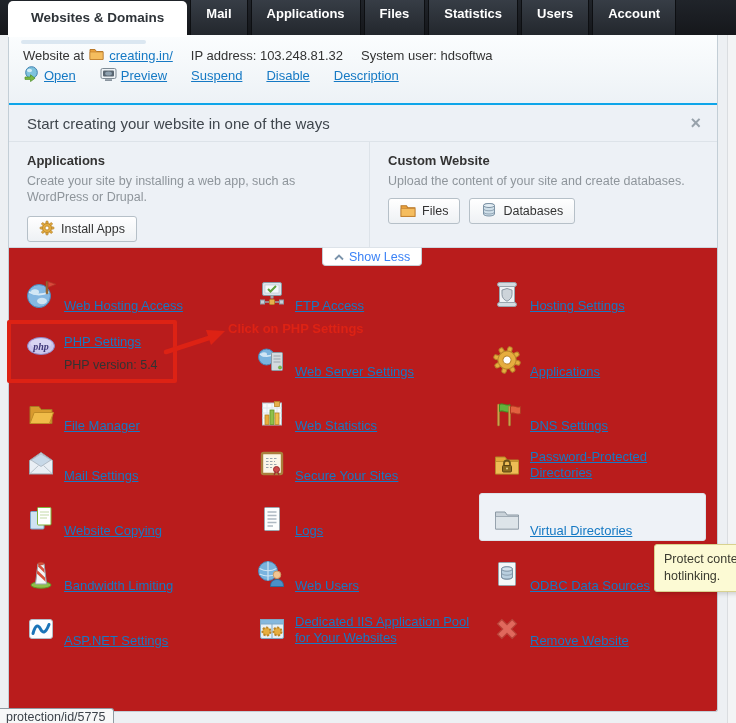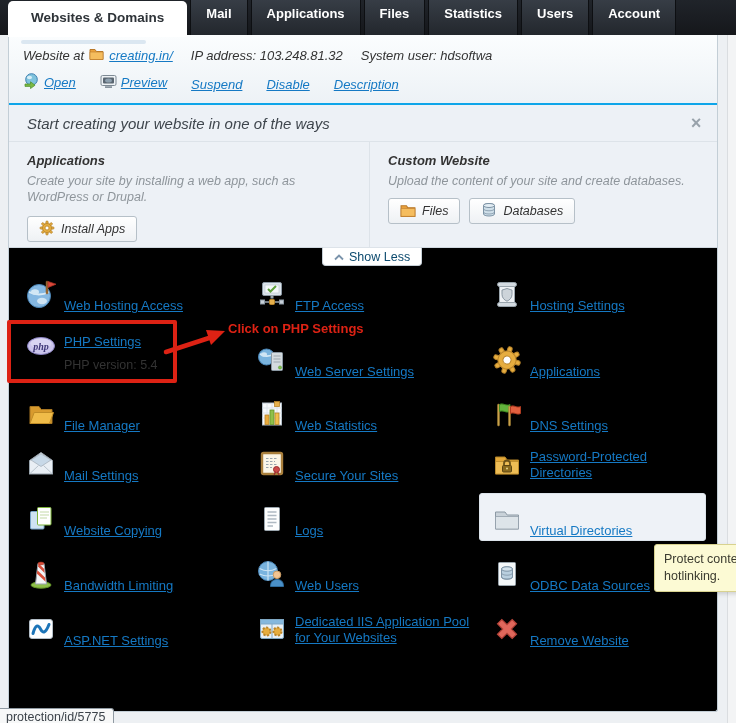--- a/index.html
+++ b/index.html
@@ -31,31 +31,31 @@
     padding:0 23px; font-size:13.5px; position:relative; z-index:5;
   }
   .tab-underline {
     position:absolute; left:21px; top:40px; width:125px; height:4px;
     background:#dbe7f1; border-radius:2px; z-index:6;
   }
 
   
   .panel {
     position:absolute; left:8px; top:35px; width:710px; height:677px;
-    background:#000000; border:1px solid #c3ced6; border-top:none;
-    border-radius:0 0 3px 3px; z-index:2;font-style:italic;
+    background:#b91c1c; border:1px solid #c3ced6; border-top:none;
+    border-radius:0 0 3px 3px; z-index:2;
   }
   .site-header {
     height:68px; padding:10px 14px 0 14px;
     background:linear-gradient(#fbfdfe,#edf2f6);
   }
   .site-line { display:flex; align-items:center; font-size:13px; color:#333; height:20px; }
   .site-line .gap { width:18px; }
   .site-line .sgap { width:5px; }
-  .action-line { display:flex; align-items:flex-end; margin-top:7px; font-size:13px; height:20px; }
+  .action-line { display:flex; align-items:center; font-size:13px; height:20px; }
   .action-line .item { display:flex; align-items:center; margin-right:24px; }
   .action-line .item svg { margin-right:4px; }
 
   
   .promo {
     position:absolute; left:0; top:68px; width:708px; height:145px;
     background:#edf1f6; border-top:2px solid #0ea5e9; border-bottom:1px solid #cfd7de;
   }
   .promo-head {
     height:37px; display:flex; align-items:center; justify-content:space-between;
@@ -73,21 +73,21 @@
     background:linear-gradient(#ffffff,#eef1f4); border:1px solid #b6c0c8;
     border-radius:3px; font-size:12.5px; color:#333; cursor:pointer;
   }
   .btn-row { margin-top:9px; display:flex; gap:9px; }
   .btn-row.apps { margin-top:11px; }
 
   .showless {
     position:absolute; left:322px; top:247px; height:19px; padding:0 11px;
     background:#fff; border:1px solid #c6cfd6; border-top-color:#dde3e9;
     border-radius:0 0 4px 4px; display:flex; align-items:center; gap:5px;
-    font-size:12.5px; color:#0c4a6e; cursor:pointer; z-index:4;
+    font-size:12.5px; color:#3b82f6; cursor:pointer; z-index:4;
   }
 
   
   .grid {
     position:absolute; left:25px; top:278px; width:684px; z-index:5;
     display:grid; grid-template-columns:231px 235px 218px;
     grid-template-rows:52px 68px 50px 55px 55px 55px 53px 57px;
   }
   .cell { display:flex; gap:7px; align-items:flex-start; }
   .cell svg { flex:0 0 32px; }

